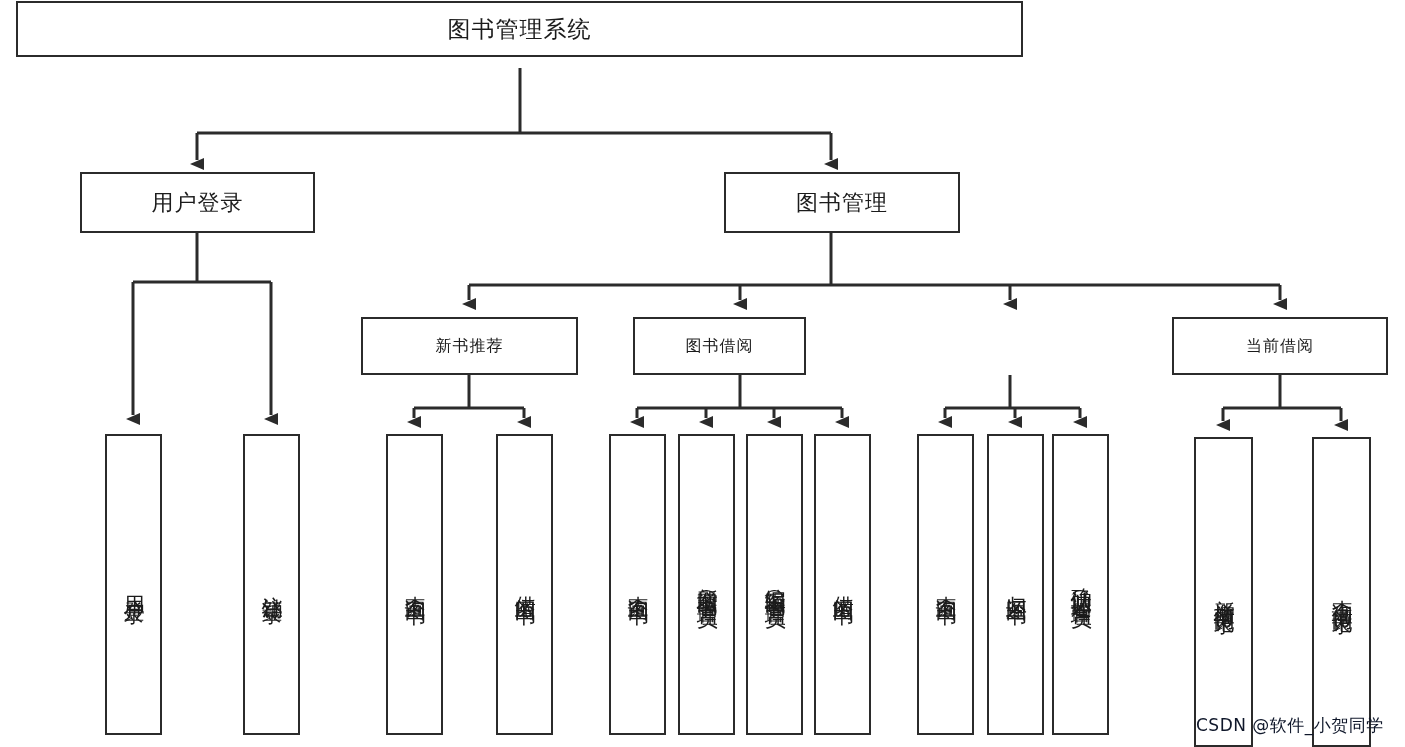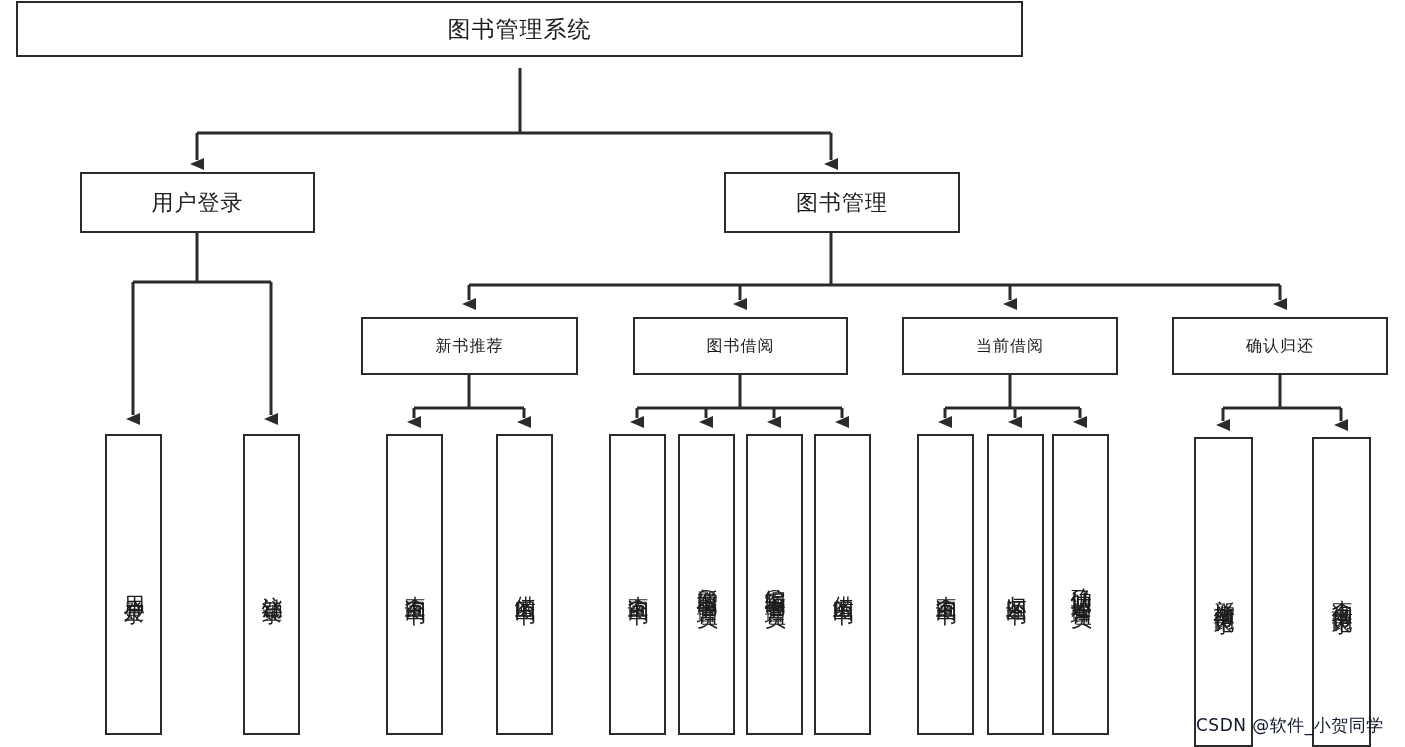--- a/index.html
+++ b/index.html
@@ -135,30 +135,27 @@
   </div>
 
   <div class="node lvl2" style="left:712px; top:172px; width:236px; height:61px;margin-left:12px;">
     <span class="htext">图书管理</span>
   </div>
 
   <div class="node lvl3" style="left:361px; top:317px; width:217px; height:58px;">
     <span class="htext">新书推荐</span>
   </div>
 
-  <div class="node lvl3" style="left:633px; top:317px; width:215px; height:58px;">
+  <div class="node lvl3" style="left:633px; top:317px; width:173px; height:58px;">
     <span class="htext">图书借阅</span>
   </div>
 
-  <div class="node lvl3" style="left:902px; top:317px; width:216px; height:58px;">
+
+  <div class="node lvl3" style="left:1172px; top:317px; width:216px; height:58px;">
     <span class="htext">当前借阅</span>
-  </div>
-
-  <div class="node lvl3" style="left:1172px; top:317px; width:216px; height:58px;">
-    <span class="htext">确认归还</span>
   </div>
 
   <div class="node leaf" style="left:105px; top:434px; width:57px; height:301px;">
     <span class="vtext">用户登录</span>
   </div>
 
   <div class="node leaf" style="left:243px; top:434px; width:57px; height:301px;">
     <span class="vtext">注销登录</span>
   </div>
 

